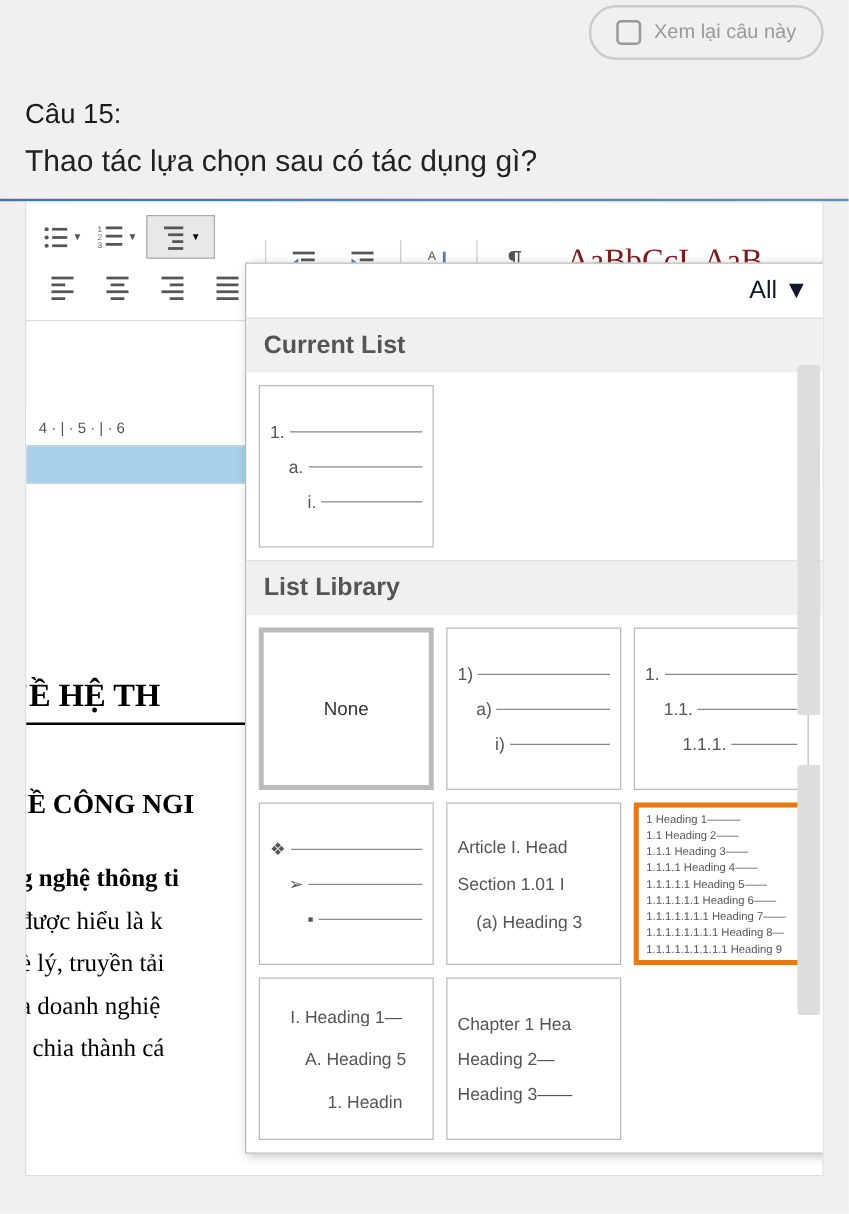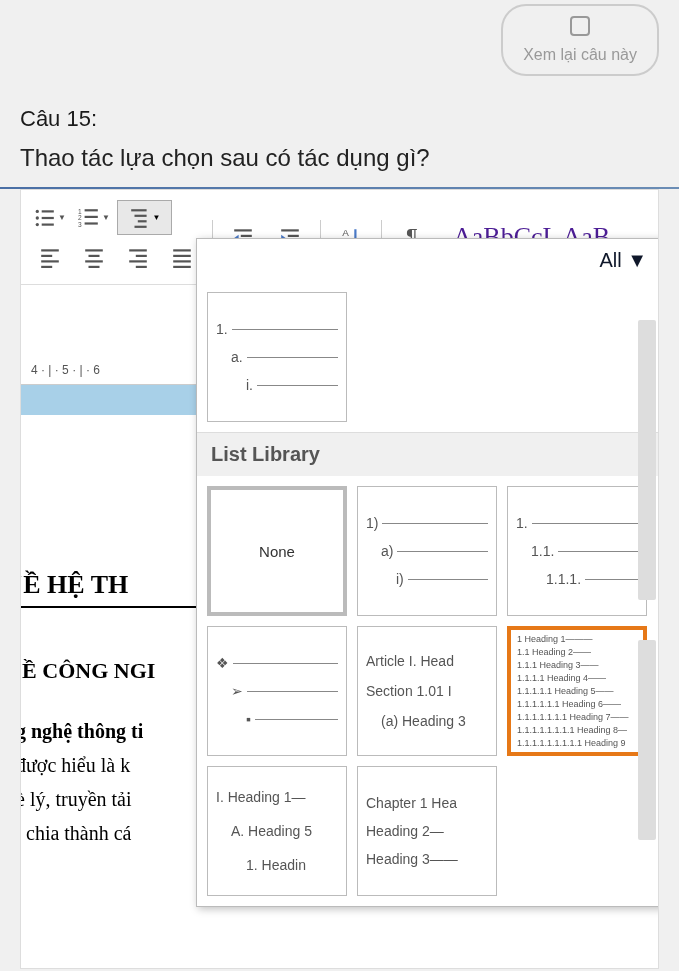--- a/index.html
+++ b/index.html
@@ -2,21 +2,21 @@
 <html><head>
   <meta charset="utf-8">
   <style>
     * { box-sizing: border-box; margin: 0; padding: 0; }
     body { font-family: Arial, sans-serif; background: #f0f0f0; width: 679px; }
     
     .top-section { padding: 12px 20px 0; }
     .review-btn { 
       float: right; border: 2px solid #ccc; border-radius: 25px; 
       padding: 10px 20px; color: #999; font-size: 16px;
-      display: flex; align-items: center; gap: 10px; margin-top: -8px; flex-direction: column;
+      display: flex; align-items: center; gap: 10px; margin-top: -8px;
     }
     .checkbox-icon { 
       width: 20px; height: 20px; border: 2px solid #999; border-radius: 4px; display: inline-block;
     }
     .question-num { font-size: 22px; font-weight: normal; color: #1a1a1a; clear: both; padding-top: 30px; }
     .question-text { font-size: 24px; color: #222; margin: 12px 0 15px; }
     .divider { height: 2px; background: linear-gradient(to right, #4a6fa5, #6b8db5); }
     
     .word-ui { background: #fff; position: relative; border: 1px solid #ddd; margin: 0 20px; height: 780px; overflow: hidden; }
     
@@ -28,21 +28,21 @@
     }
     .ribbon-btn-group { display: flex; gap: 2px; }
     .multilevel-active { 
       background: #e8e8e8; border: 1px solid #aaa; width: 55px; height: 35px;
       display: flex; align-items: center; justify-content: center; position: relative;
     }
     .dd-arrow { font-size: 8px; margin-left: 2px; }
     .vbar { width: 1px; height: 35px; background: #ccc; margin: 0 4px; }
     .styles-preview { 
       margin-left: 15px; font-family: 'Times New Roman', serif; font-size: 26px; 
-      color: #4c1d95; white-space: nowrap;
+      color: #7f1d1d; white-space: nowrap;
     }
     
     .ruler-area { height: 30px; background: #fff; border-bottom: 1px solid #ccc; font-size: 12px; padding-left: 10px; display: flex; align-items: center; color: #555; }
     .sel-bar { height: 30px; background: #a8d0e8; }
     
     .dropdown-panel { 
       position: absolute; top: 48px; left: 175px; width: 470px; 
       background: #fff; border: 1px solid #bbb; box-shadow: 2px 2px 8px rgba(0,0,0,0.25);
     }
     .all-row { text-align: right; padding: 10px 18px; font-size: 20px; color: #0f172a; }
@@ -203,28 +203,30 @@
   <div class="sel-bar"></div>
 
   <div class="doc-bg">
     <div style="height:180px;"></div>
     <div class="doc-h1">'Ề HỆ TH</div>
     <div class="doc-h2">'Ề CÔNG NGI</div>
     <div class="doc-body">
       <div class="doc-bold">g nghệ thông ti</div>
       <div>được hiểu là k</div>
       <div>è lý, truyền tải</div>
+      <div>a doanh nghiệ</div>
       <div>. chia thành cá</div>
     </div>
   </div>
 
   <div class="dropdown-panel">
     <div class="all-row">
       <span>All</span> <span>▼</span>
     </div>
+    <div class="section-hdr">Current List</div>
     <div class="grid-area">
       <div class="list-tile">
         <div class="tile-line">
             <span>1.</span>
             <span class="dash"></span>
           </div>
         <div class="tile-line ind1">
             <span>a.</span>
             <span class="dash"></span>
           </div>
@@ -313,21 +315,21 @@
           <div class="tile-line">
               <span>1.1.1.1.1.1.1 Heading 7——</span>
             </div>
           <div class="tile-line">
               <span>1.1.1.1.1.1.1.1 Heading 8—</span>
             </div>
           <div class="tile-line">
               <span>1.1.1.1.1.1.1.1.1 Heading 9</span>
             </div>
         </div>
-        <div class="list-tile" style="gap:18px;">
+        <div class="list-tile" style="gap:18px;align-items:center;">
           <div class="tile-line">
               <span>I. Heading 1—</span>
             </div>
           <div class="tile-line ind1">
               <span>A. Heading 5</span>
             </div>
           <div class="tile-line ind2">
               <span>1. Headin</span>
             </div>
         </div>

